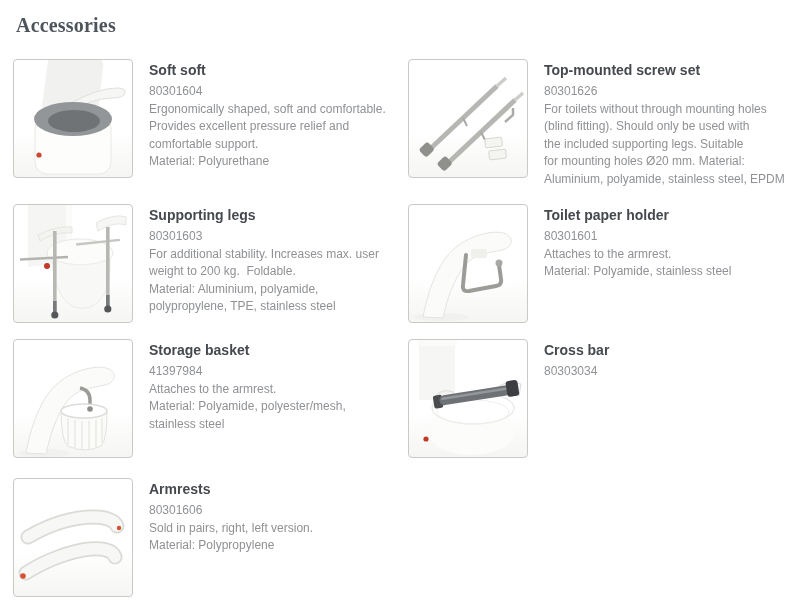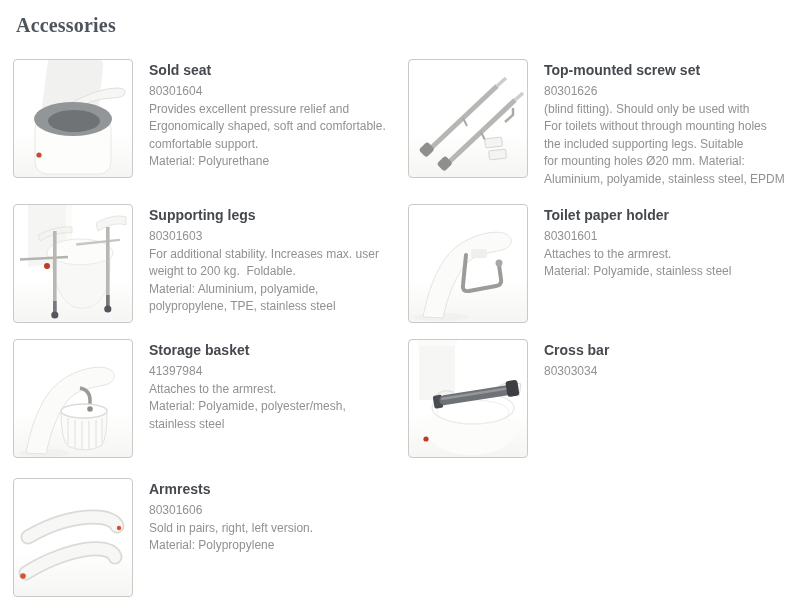--- a/index.html
+++ b/index.html
@@ -41,25 +41,25 @@
       <svg viewBox="0 0 118 117" width="118" height="117">
         <path d="M26 62 L34 0 H86 Q90 0 89 8 L83 62 Z" fill="#f1f1ef"></path>
         <path d="M55 44 Q84 28 103 28 Q112 28 111 33 Q110 38 98 38 Q76 39 61 50 Z" fill="#f6f6f4" stroke="#e0e0dd" stroke-width="1"></path>
         <rect x="21" y="56" width="76" height="58" rx="12" fill="#fdfdfc" stroke="#e8e8e5"></rect>
         <ellipse cx="59" cy="59" rx="39" ry="17" fill="#929698"></ellipse>
         <ellipse cx="60" cy="61" rx="26" ry="11" fill="#6f7376"></ellipse>
         <circle cx="25" cy="95" r="2.6" fill="#c84930"></circle>
       </svg>
     </div>
     <div class="info">
-      <h2 class="p-name">Sold seat</h2>
+      <h2 class="p-name">Soft soft</h2>
       <div class="p-sku">80301604</div>
       <div>
+          <div class="p-line">Ergonomically shaped, soft and comfortable.</div>
           <div class="p-line">Provides excellent pressure relief and</div>
-          <div class="p-line">Ergonomically shaped, soft and comfortable.</div>
           <div class="p-line">comfortable support.</div>
           <div class="p-line">Material: Polyurethane</div>
         </div>
     </div>
   </article>
 
   <article class="card">
     <div class="thumb">
       <svg viewBox="0 0 118 117" width="118" height="117">
         <line x1="20" y1="90" x2="88" y2="26" stroke="#b6b6b3" stroke-width="5"></line>
@@ -72,22 +72,22 @@
         <line x1="72" y1="72" x2="76" y2="80" stroke="#a8a8a5" stroke-width="2"></line>
         <polyline points="96,62 104,55 104,48" fill="none" stroke="#aaaaa7" stroke-width="2.5"></polyline>
         <rect x="76" y="78" width="17" height="9" rx="1.5" fill="#f4f4f1" stroke="#d6d6d3" transform="rotate(-6 84 82)"></rect>
         <rect x="80" y="90" width="17" height="9" rx="1.5" fill="#f4f4f1" stroke="#d6d6d3" transform="rotate(-6 88 94)"></rect>
       </svg>
     </div>
     <div class="info">
       <h2 class="p-name">Top-mounted screw set</h2>
       <div class="p-sku">80301626</div>
       <div>
+          <div class="p-line">For toilets without through mounting holes</div>
           <div class="p-line">(blind fitting). Should only be used with</div>
-          <div class="p-line">For toilets without through mounting holes</div>
           <div class="p-line">the included supporting legs. Suitable</div>
           <div class="p-line">for mounting holes Ø20 mm. Material:</div>
           <div class="p-line">Aluminium, polyamide, stainless steel, EPDM</div>
         </div>
     </div>
   </article>
 
   <article class="card">
     <div class="thumb">
       <svg viewBox="0 0 118 117" width="118" height="117">

